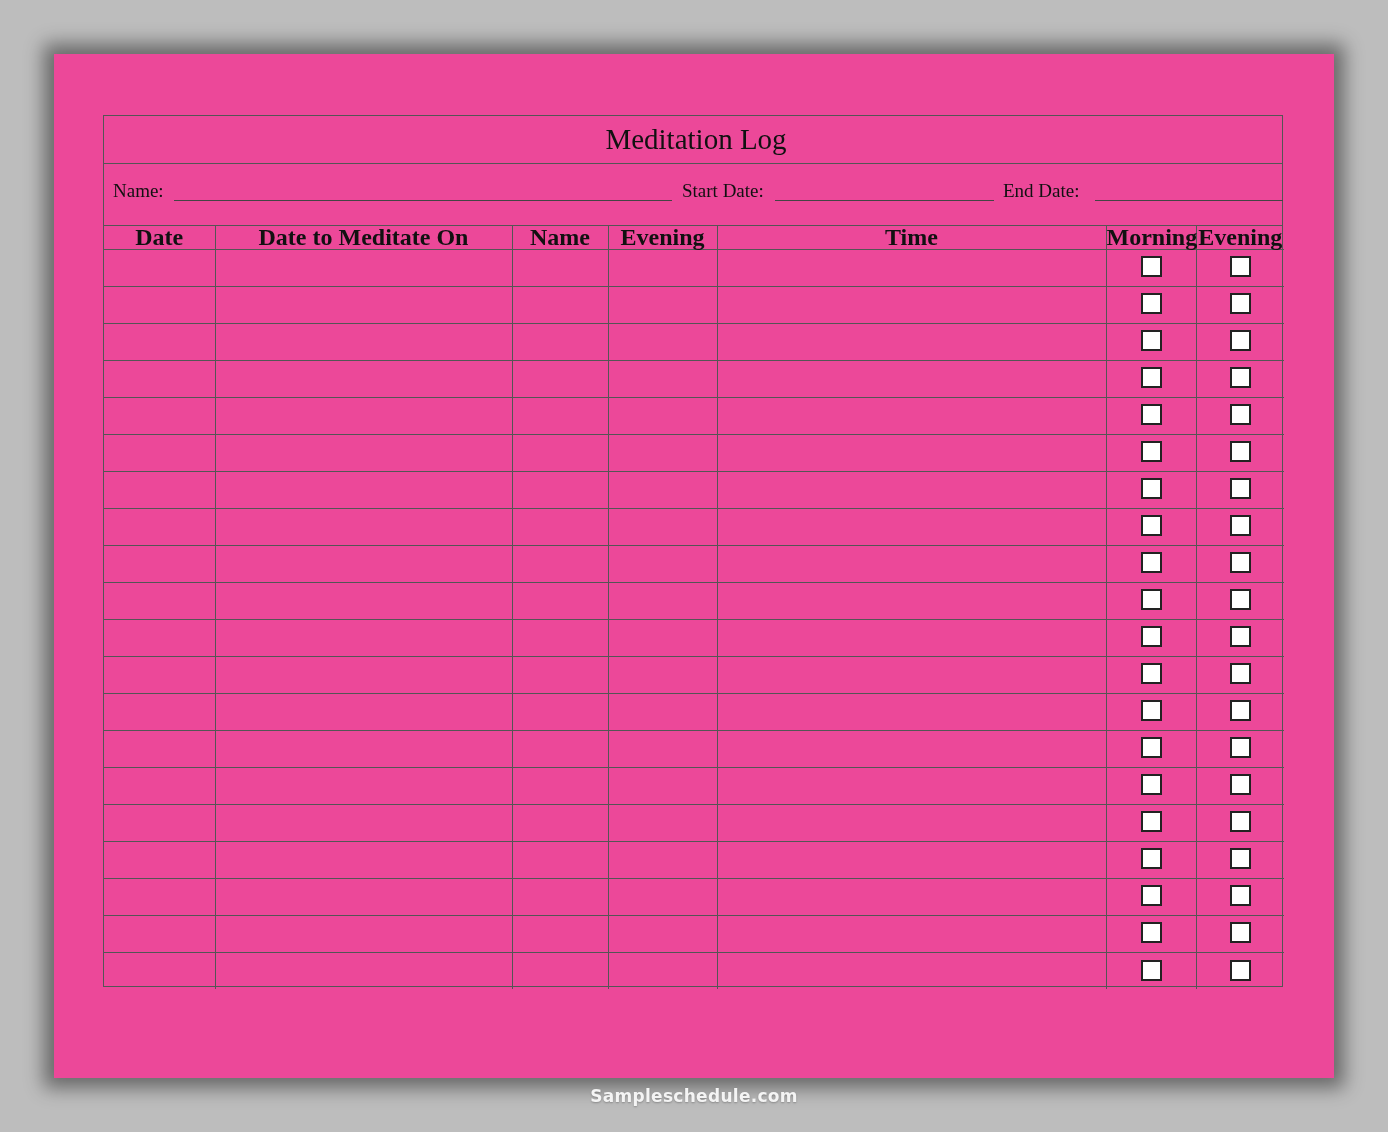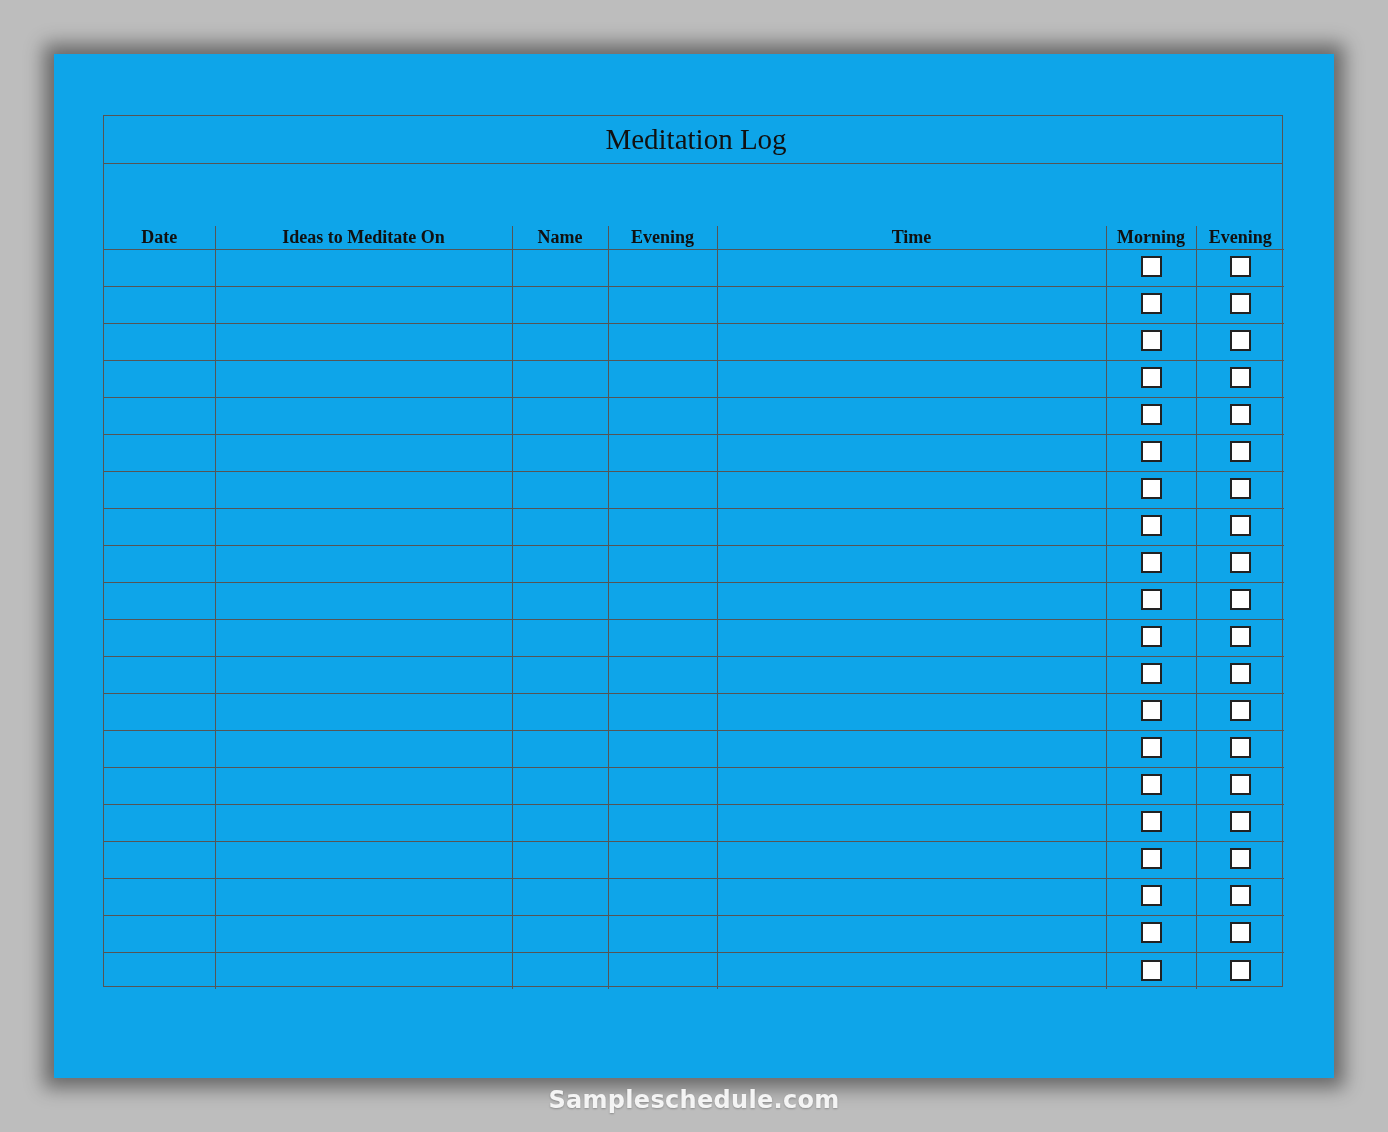--- a/index.html
+++ b/index.html
@@ -4,21 +4,21 @@
 <style>
   html, body { margin:0; padding:0; }
   body {
     width:1388px; height:1132px; overflow:hidden;
     background:#bdbdbd;
     position:relative;
     font-family:"Liberation Serif", serif;
   }
   .paper {
     position:absolute; left:54px; top:54px; width:1280px; height:1024px;
-    background:#0ea5e9;
+    background:#ec4899;
     box-shadow: 0 0 18px 10px rgba(0,0,0,0.45);
   }
   .sheet {
     position:absolute; left:49px; top:61px; width:1180px; height:872px;
     border:1px solid #555;
     box-sizing:border-box;
   }
   .title-row {
     position:absolute; left:0; top:0; width:100%; height:48px;
     border-bottom:1px solid #555; box-sizing:border-box;
@@ -36,63 +36,73 @@
     border-collapse:collapse; table-layout:fixed;
   }
   table.log th, table.log td {
     border:1px solid #555; padding:0; box-sizing:border-box;
   }
   table.log tr:first-child th { border-top:none; }
   table.log th:first-child, table.log td:first-child { border-left:none; }
   table.log th:last-child, table.log td:last-child { border-right:none; }
   table.log tr:last-child td { border-bottom:none; }
   table.log th {
-    height:23px; font-size:18px; font-weight:bold; color:#111;
+    height:23px; font-size:24px; font-weight:bold; color:#111;
     text-align:center; vertical-align:middle; line-height:20px;
   }
   table.log td { height:37px; }
   td.chk-cell { text-align:center; vertical-align:middle; }
   .checkbox {
     display:inline-block; width:21px; height:21px;
     border:2px solid #222; box-sizing:border-box; vertical-align:middle;
     margin-top:-2px; background:#fff;
   }
   .watermark {
     position:absolute; left:0; top:1086px; width:100%;
     text-align:center; color:#f4f4f4;
-    font-family:"DejaVu Sans", sans-serif; font-weight:bold; font-size:24px;
+    font-family:"DejaVu Sans", sans-serif; font-weight:bold; font-size:17px;
     text-shadow: 0 1px 2px rgba(0,0,0,0.25);
     letter-spacing:0.3px;
   }
 </style>
 </head>
 <body>
 
 <div class="paper">
   <div class="sheet">
 
     <div class="title-row">
       <span class="title">Meditation Log</span>
     </div>
 
+    <div class="info-row">
+      <span class="info-label" style="left:9px;">Name:</span>
+      <div class="info-line" style="left:70px; width:498px;"></div>
+
+      <span class="info-label" style="left:578px;">Start Date:</span>
+      <div class="info-line" style="left:671px; width:219px;"></div>
+
+      <span class="info-label" style="left:899px;">End Date:</span>
+      <div class="info-line" style="left:991px; width:188px;"></div>
+    </div>
 
     <table class="log">
       <colgroup>
         <col style="width:111px">
         <col style="width:297px">
         <col style="width:96px">
         <col style="width:109px">
         <col style="width:389px">
         <col style="width:90px">
         <col style="width:88px">
       </colgroup>
       <thead>
         <tr>
           <th>Date</th>
-          <th>Ideas to Meditate On</th>
+          <th>Date to Meditate On</th>
           <th>Name</th>
           <th>Evening</th>
           <th>Time</th>
           <th>Morning</th>
           <th>Evening</th>
         </tr>
       </thead>
       <tbody id="log-body">
           <tr>
             <td></td>

